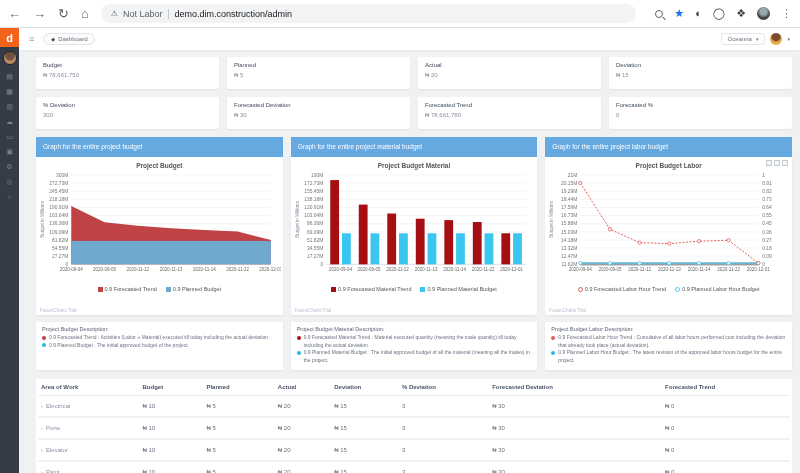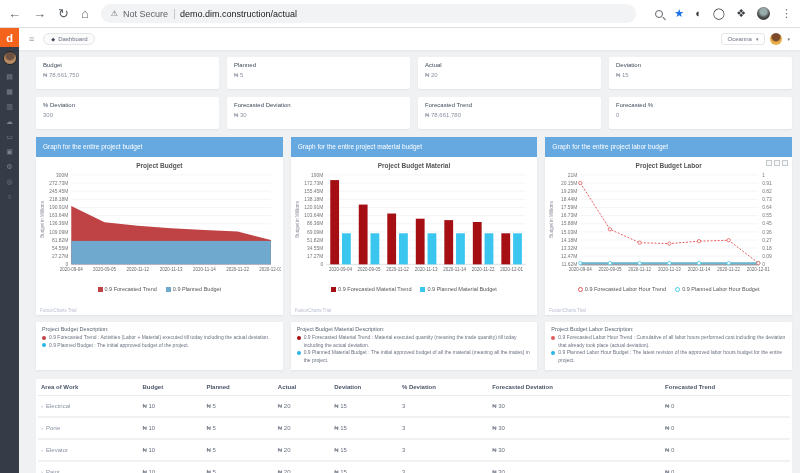--- a/index.html
+++ b/index.html
@@ -88,22 +88,22 @@
 </head>
 <body>
 
 <div class="chrome">
   <span class="nav-ic">←</span>
   <span class="nav-ic">→</span>
   <span class="nav-ic">↻</span>
   <span class="nav-ic">⌂</span>
   <div class="omnibox">
     <span class="warn">⚠</span>
-    <span class="sec-label">Not Secure</span>
-    <span class="url-text">demo.dim.construction/actual</span>
+    <span class="sec-label">Not Labor</span>
+    <span class="url-text">demo.dim.construction/admin</span>
   </div>
   <div class="chrome-right">
     <span class="search-glass"></span>
     <span class="star" id="bookmark-star" style="color: rgb(26, 115, 232);">★</span>
     <span class="ext-ic">◐</span>
     <span class="ext-ic">◯</span>
     <span class="ext-ic">❖</span>
     <span class="chrome-avatar"></span>
     <span class="kebab">⋮</span>
   </div>

